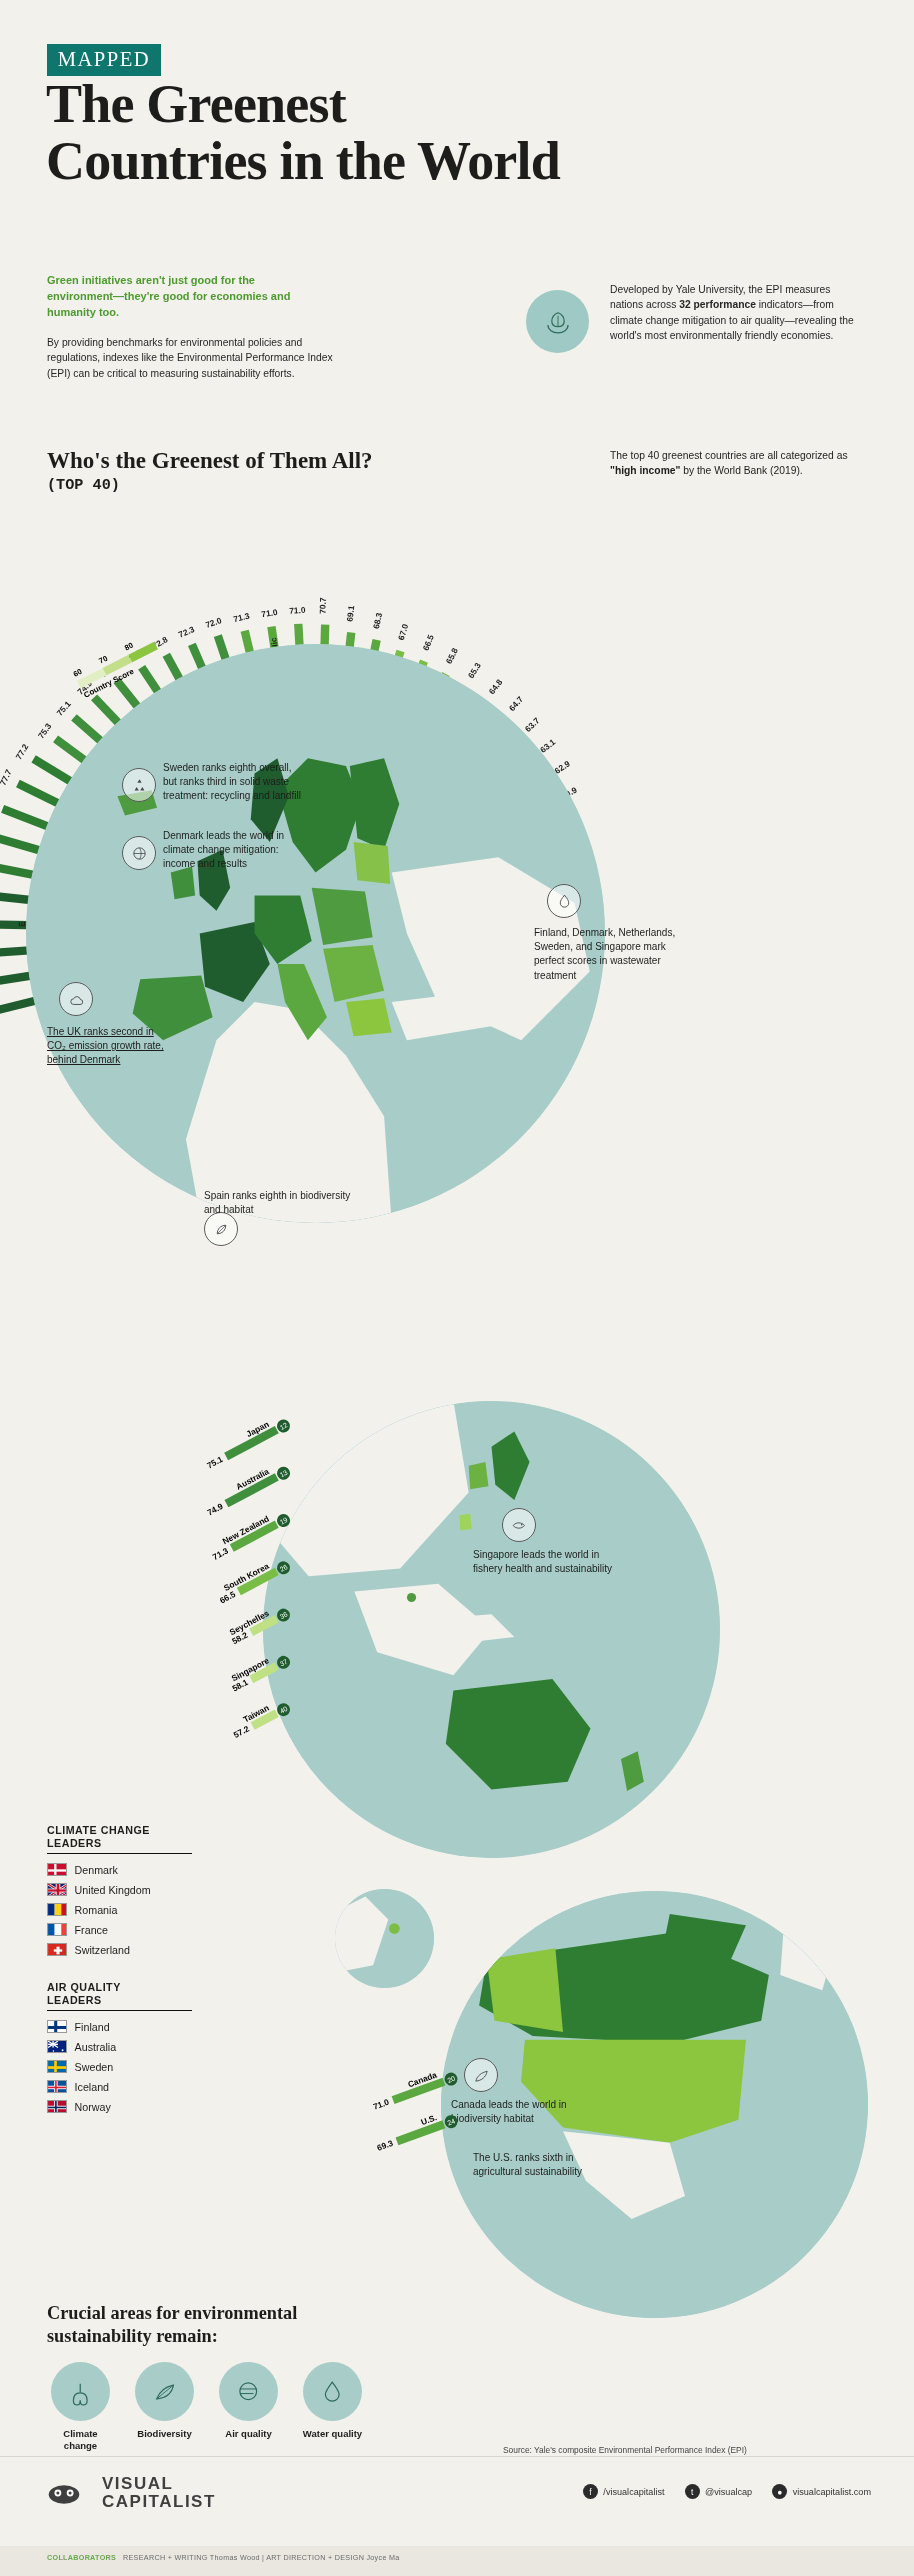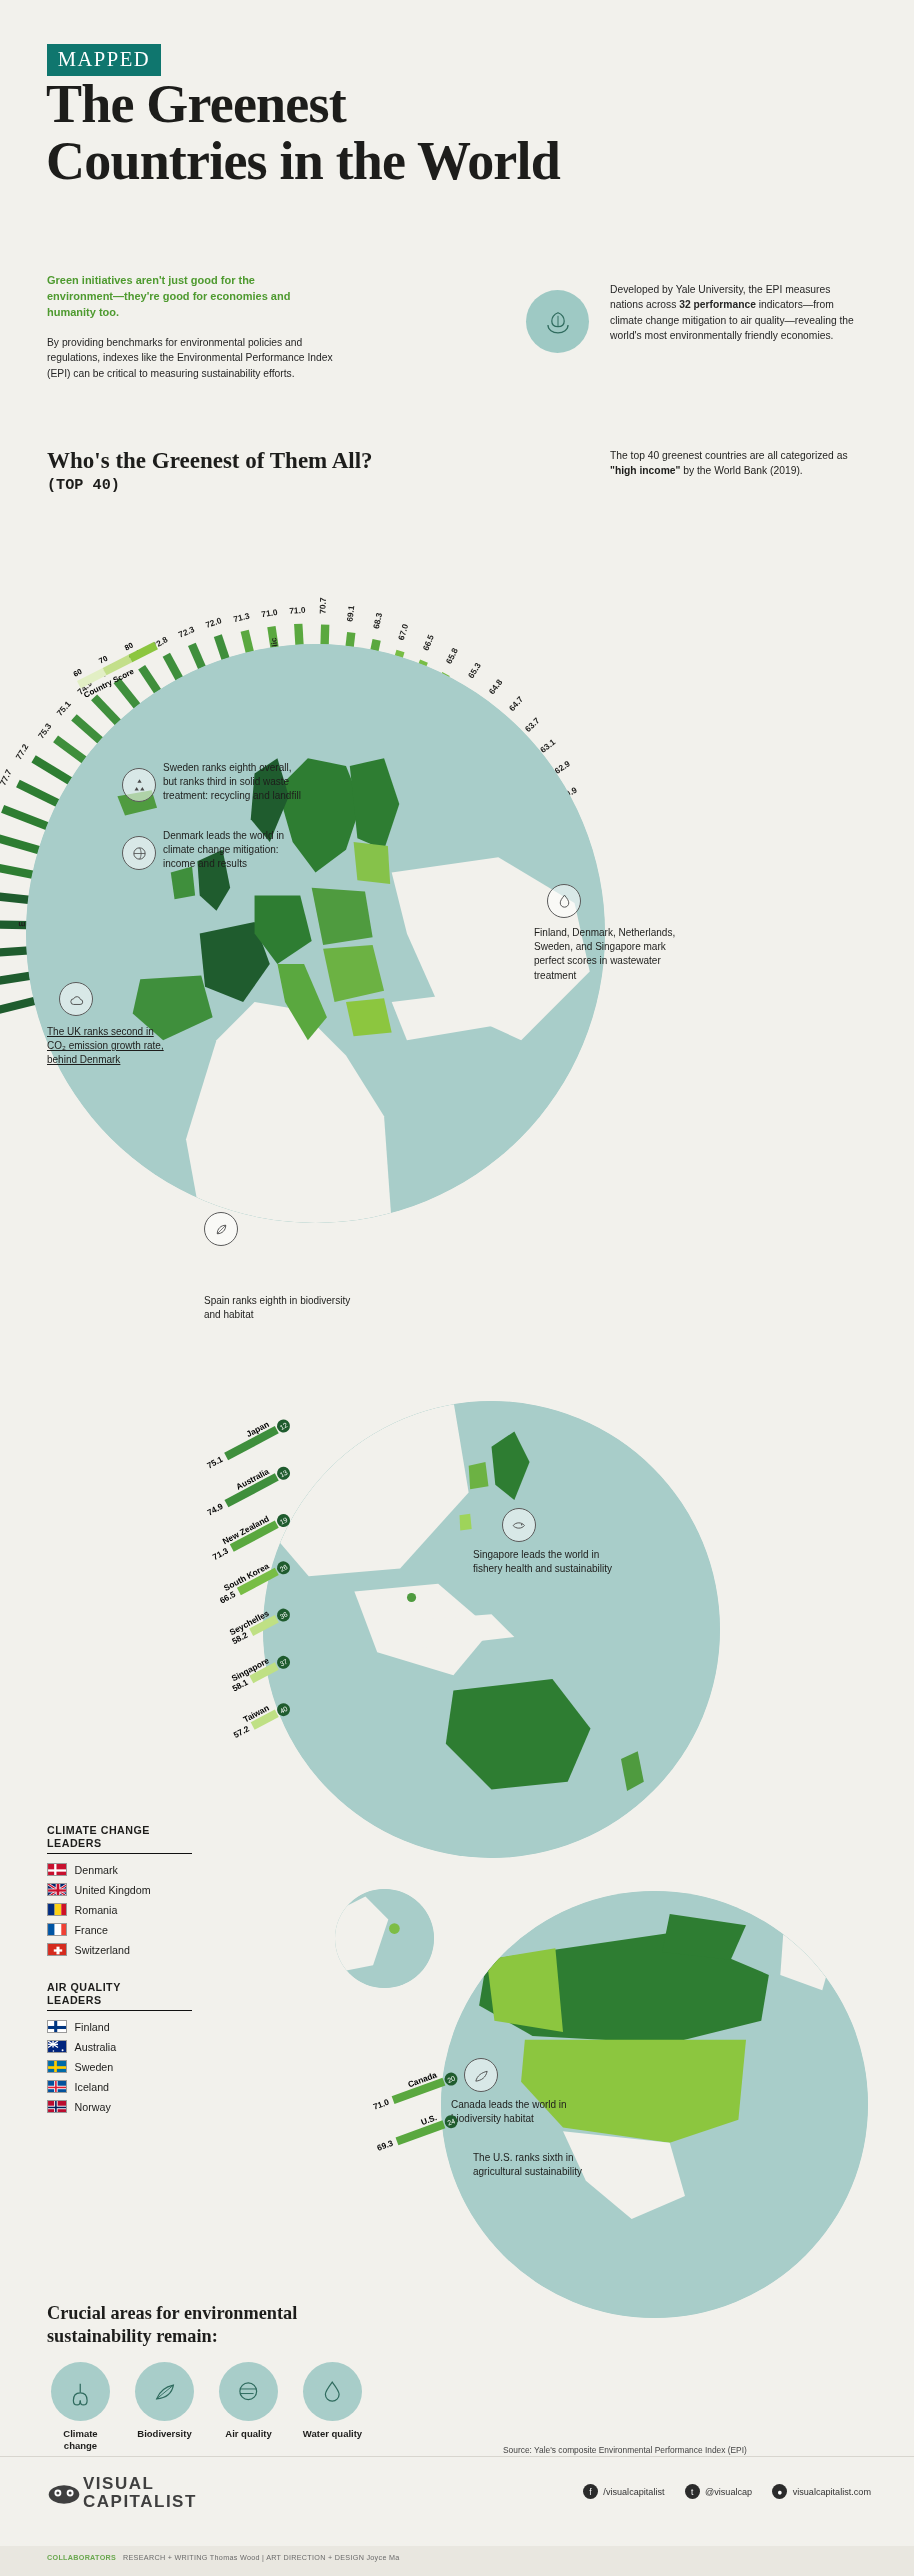--- a/index.html
+++ b/index.html
@@ -104,21 +104,21 @@
 
   .source{
     position:absolute; left:503px; top:2424px; font-size:8.4px; color:#444;margin-top:21px;
   }
 
   
   .footer{
     position:absolute; left:0; top:2456px; width:915px; height:120px;
     background:#f2f1ec; border-top:0.8px solid #d8d6cf;
   }
-  .vc-logo{ position:absolute; left:47px; top:2475px; display:flex; align-items:center; gap:2px;}
+  .vc-logo{ position:absolute; left:47px; top:2475px; display:flex; align-items:center; gap:21px;}
   .vc-name{ font-family:"Liberation Sans", sans-serif; font-weight:bold; font-size:17px; letter-spacing:1.5px; color:#3f3f3f; line-height:1.05;}
   .social{ position:absolute; right:44px; top:2484px; display:flex; align-items:center; gap:20px; font-size:9.1px; color:#333;}
   .social .pill{ display:flex; align-items:center; gap:5.3px; }
   .sicon{ width:15.2px;height:15.2px;border-radius:50%;background:#2b2b2b;color:#fff;display:flex;align-items:center;justify-content:center;font-size:8.4px;}
   .credits{
     position:absolute; left:47px; top:2553px; font-size:7.2px; letter-spacing:0.3px; color:#6a6a6a;
   }
   .credits .g{ color:#6aa84f; font-weight:bold; }
   .footbar{ position:absolute; left:0; top:2546px; width:915px; height:30px; background:#e9e7e0; }
 </style>
@@ -405,21 +405,21 @@
       </svg>
   </div>
   <div class="callout" style="left:47px; top:1025px; width:128px;text-decoration:underline;">The UK ranks second in CO₂ emission growth rate, behind Denmark</div>
 
   <div class="cal-circ" style="left:204px; top:1212px;">
     <svg width="17" height="17" viewBox="0 0 24 24">
         <path d="M6 18c0-7 5-12 12-12 0 7-5 12-12 12z" fill="none" stroke="#4a4a4a" stroke-width="1.3"></path>
         <path d="M6 18L18 6" stroke="#4a4a4a" stroke-width="1"></path>
       </svg>
   </div>
-  <div class="callout" style="left:204px; top:1294px; width:152px;">Spain ranks eighth in biodiversity and habitat</div>
+  <div class="callout" style="left:204px; top:1189px; width:152px;">Spain ranks eighth in biodiversity and habitat</div>
 
   <div class="cal-circ" style="left:547px; top:884px;">
     <svg width="17" height="17" viewBox="0 0 24 24">
         <path d="M12 3c4 5 6 8 6 11a6 6 0 11-12 0c0-3 2-6 6-11z" fill="none" stroke="#4a4a4a" stroke-width="1.3"></path>
       </svg>
   </div>
   <div class="callout" style="left:534px; top:926px; width:164px;">Finland, Denmark, Netherlands, Sweden, and Singapore mark perfect scores in wastewater treatment</div>
 
   <svg class="globe" id="globe-asia" viewBox="0 0 600 600">
     <defs>

